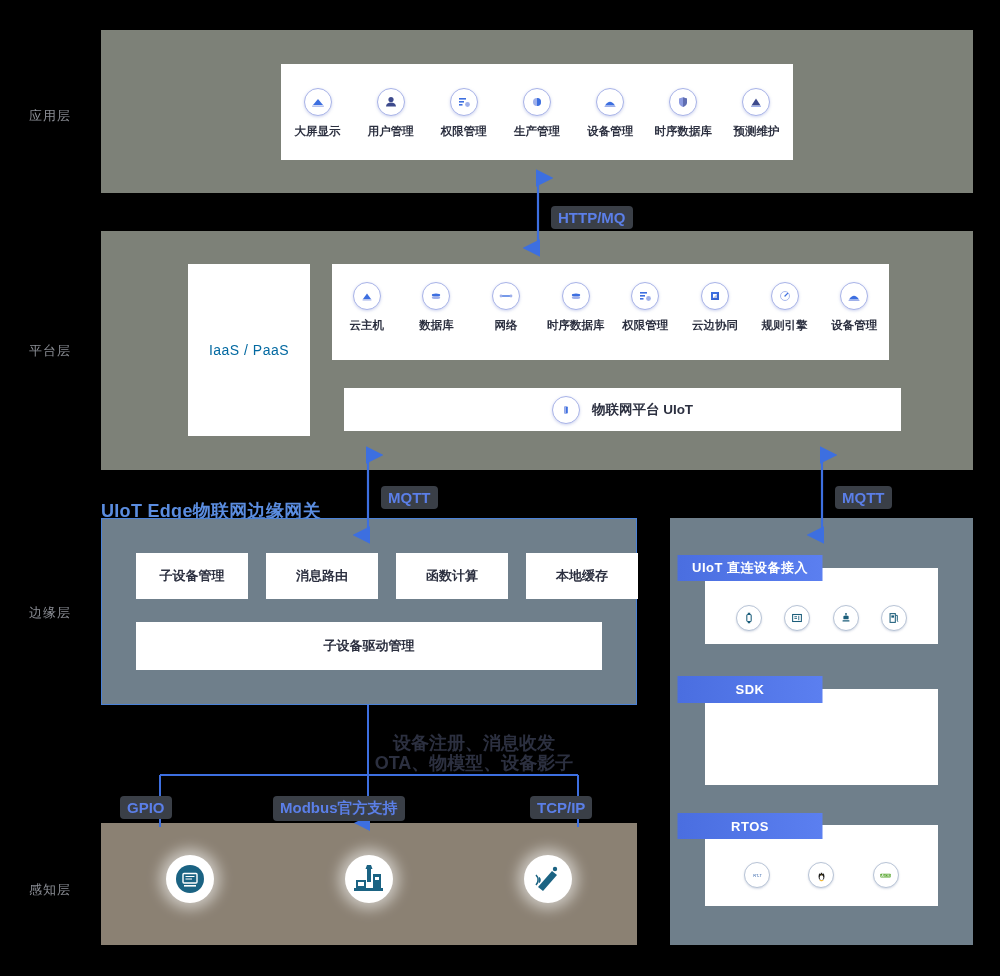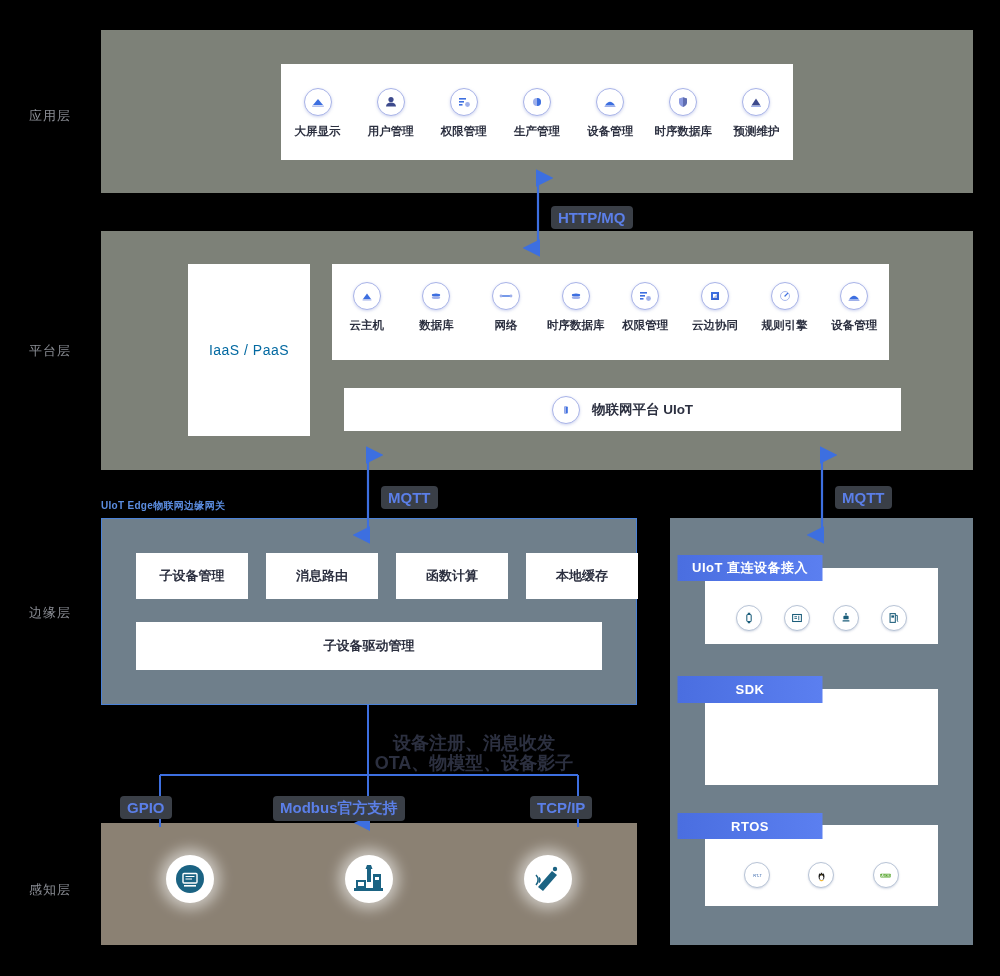--- a/index.html
+++ b/index.html
@@ -63,21 +63,21 @@
 
   .uiot-row {
     position:absolute; left:0; top:0; width:100%; height:100%;
     display:flex; align-items:center; justify-content:center; gap:12px;
   }
   .uiot-text { font-size:13.5px; color:#2c3040; font-weight:600; }
 
   
   .edge-title {
     position:absolute; left:101px; top:499px;
-    font-size:10px; color:#5b8de0; font-weight:700; letter-spacing:0.3px;
+    font-size:18px; color:#5b8de0; font-weight:700; letter-spacing:0.3px;
   }
   .edge-boxes {
     position:absolute; left:136px; top:553px;
     display:flex; gap:18px;justify-content:flex-end;
   }
   .edge-box {
     width:112px; height:46px; background:#ffffff;
     display:flex; align-items:center; justify-content:center;
     font-size:13px; color:#2c3040; font-weight:600;
   }

